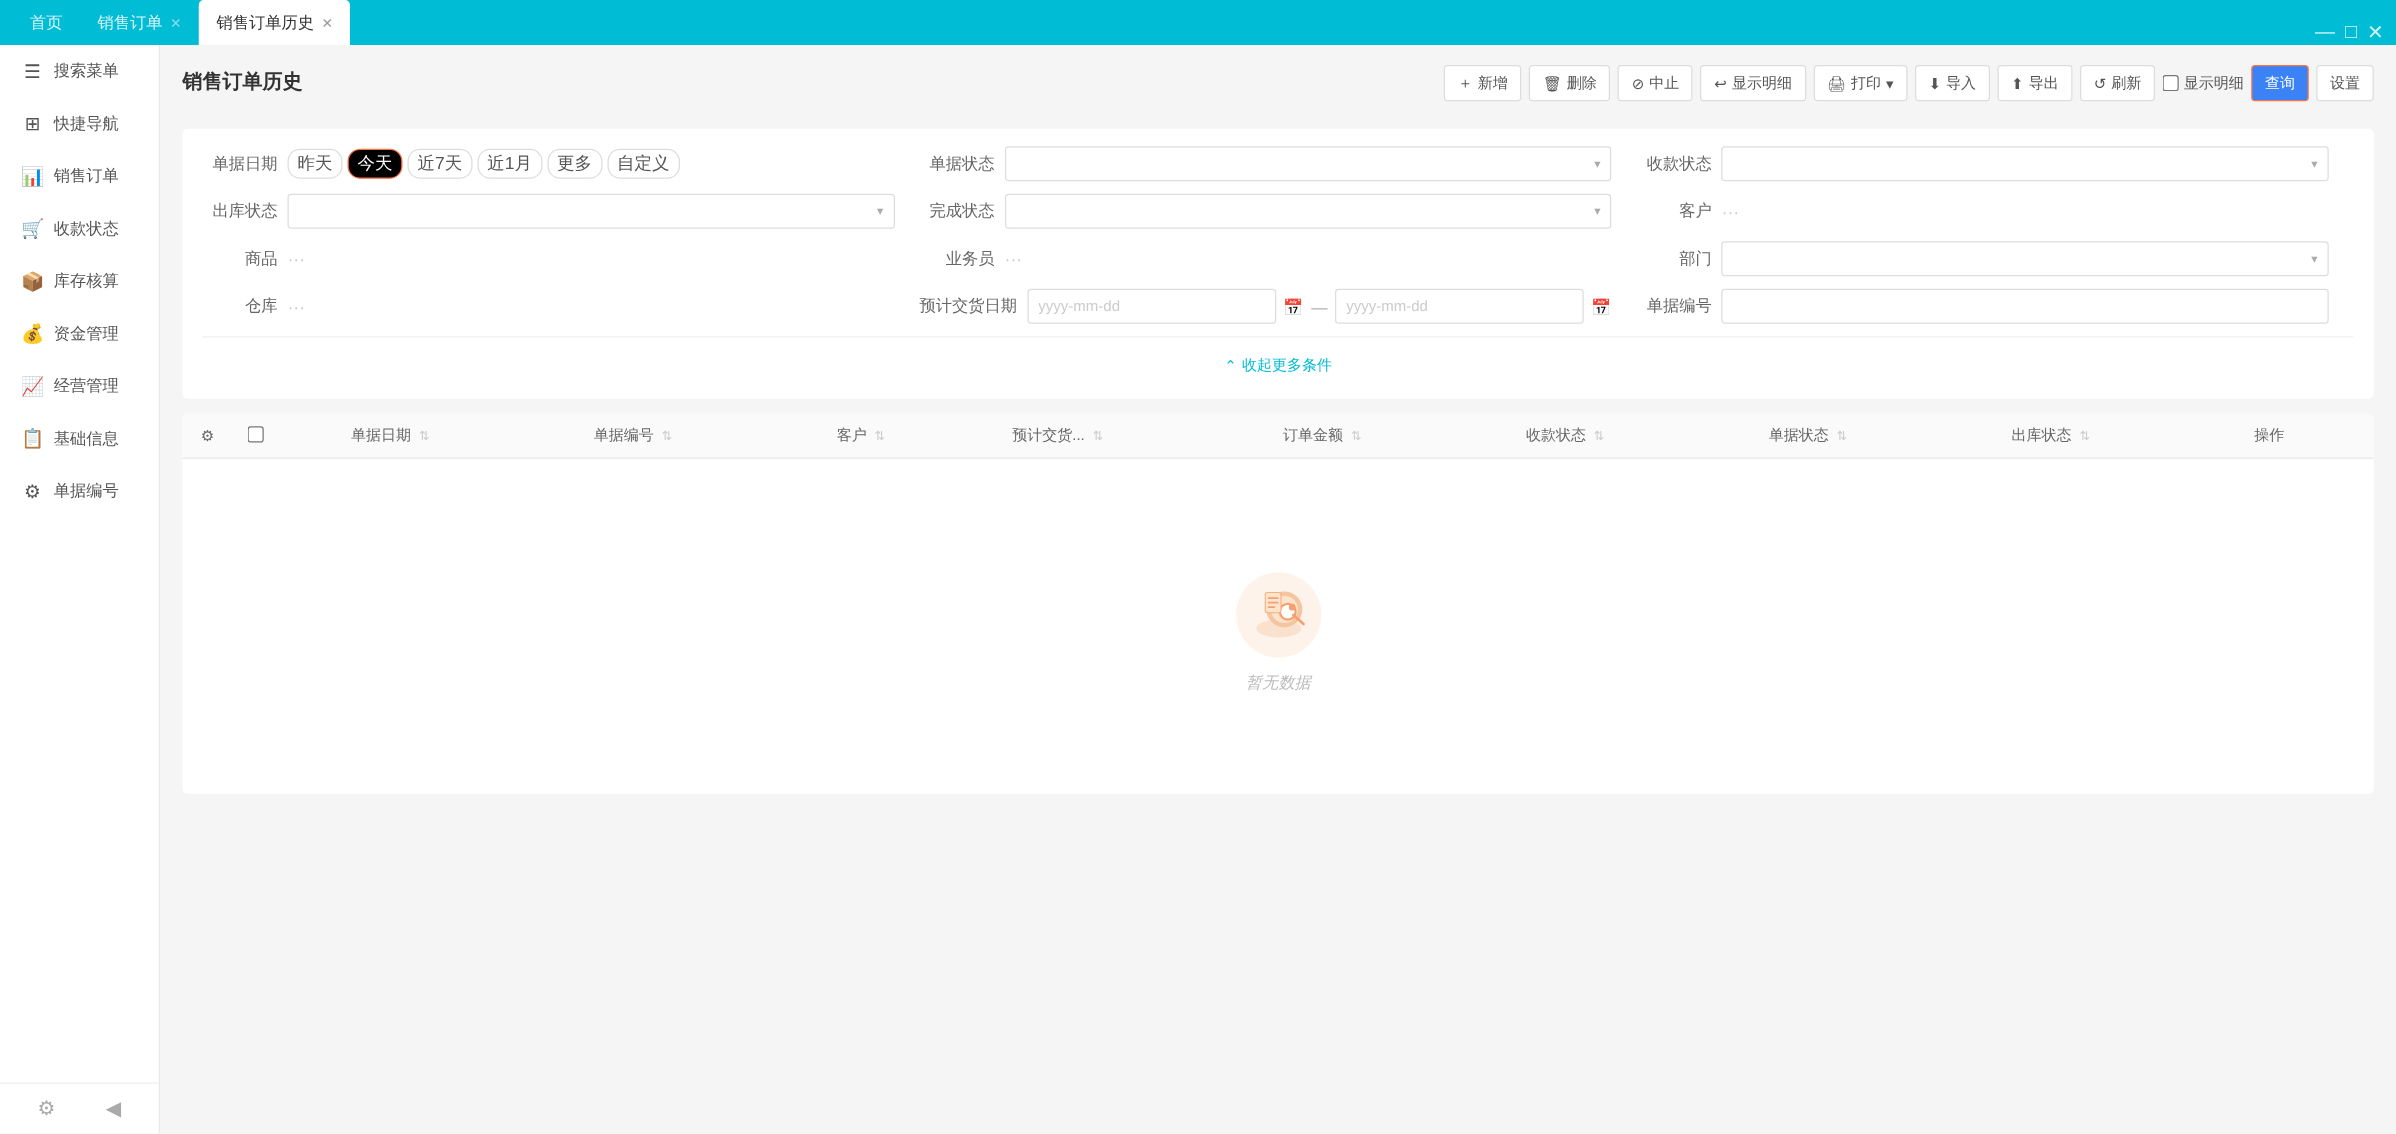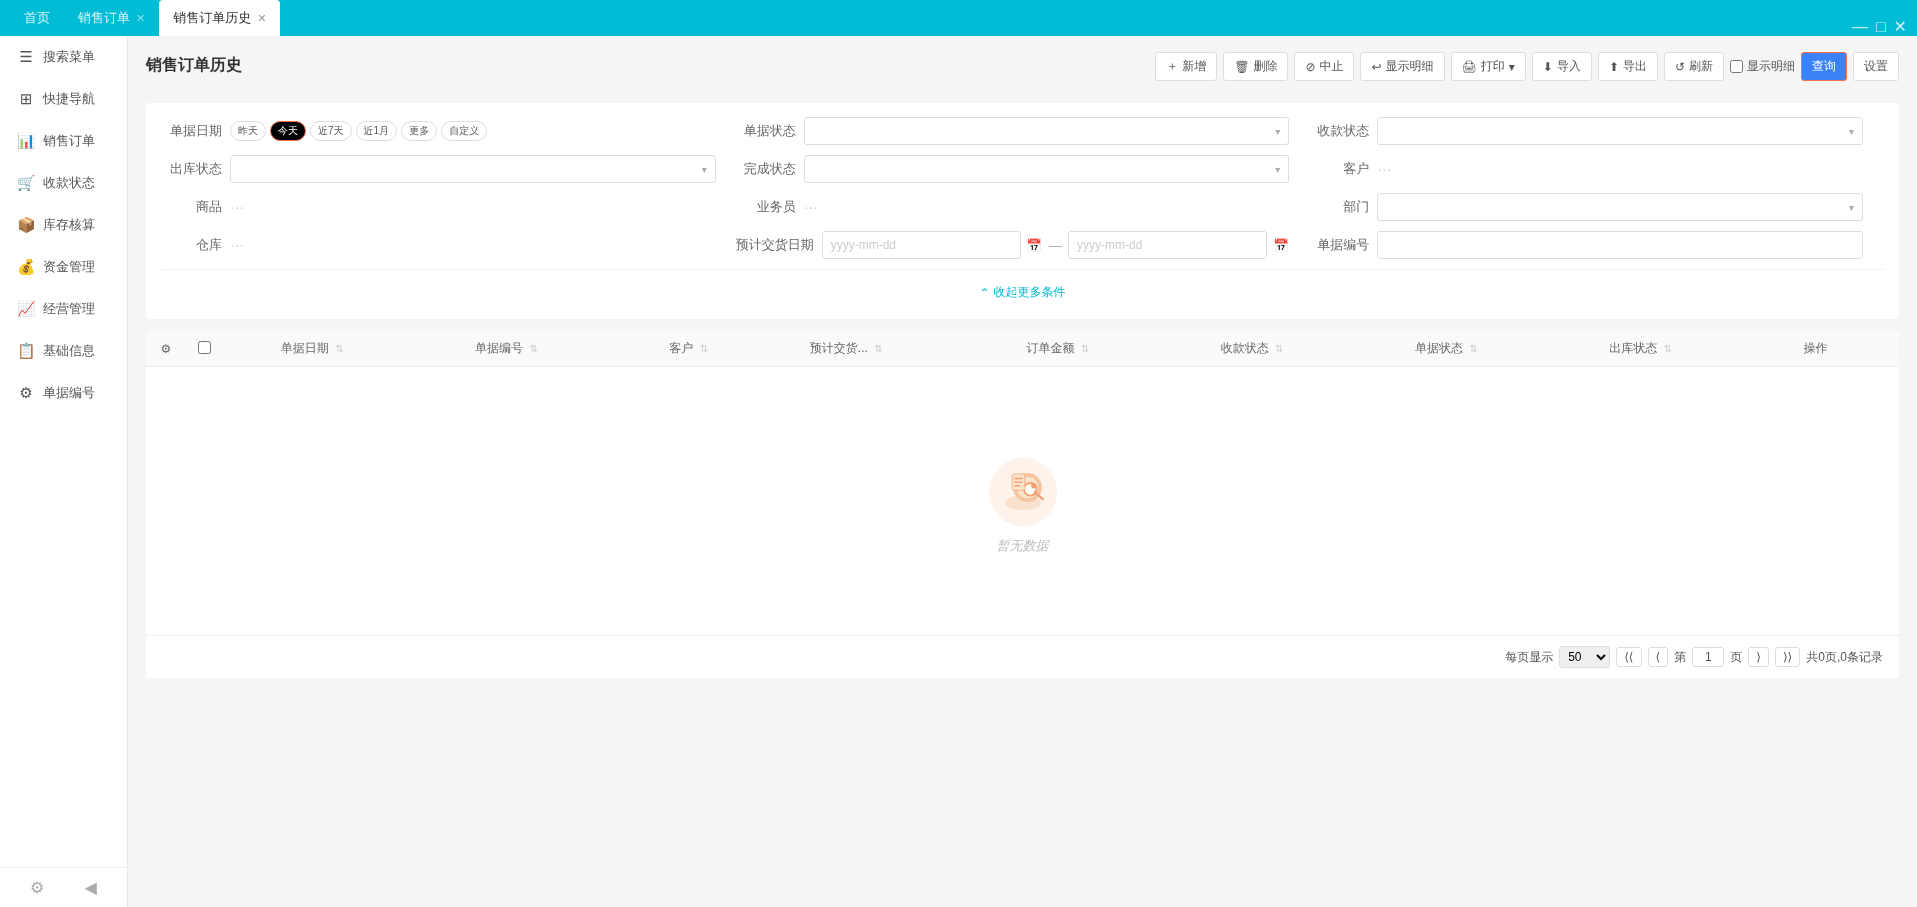--- a/index.html
+++ b/index.html
@@ -42,21 +42,21 @@
     .filter-row { display: flex; align-items: center; gap: 0; margin-bottom: 10px; flex-wrap: wrap; }
     .filter-item { display: flex; align-items: center; flex: 1; min-width: 280px; gap: 8px; padding-right: 20px; }
     .filter-label { color: #666; white-space: nowrap; min-width: 60px; text-align: right; font-size: 13px; }
     .filter-control { flex: 1; display: flex; align-items: center; gap: 4px; }
     .filter-select { flex: 1; border: 1px solid #ddd; border-radius: 3px; padding: 4px 8px; font-size: 12px; background: #fff; cursor: pointer; display: flex; align-items: center; justify-content: space-between; min-height: 28px; color: #999; }
     .filter-select .down-arrow { font-size: 10px; color: #aaa; }
     .filter-input { flex: 1; border: 1px solid #ddd; border-radius: 3px; padding: 4px 8px; font-size: 12px; min-height: 28px; outline: none; color: #6d28d9; }
     .filter-input::placeholder { color: #ccc; }
     .filter-dots { color: #ccc; cursor: pointer; font-size: 14px; }
     .date-range-pills { display: flex; align-items: center; gap: 4px; }
-    .date-pill { padding: 2px 7px; border-radius: 10px; font-size: 10px; cursor: pointer; border: 1px solid #ddd; background: #fff; color: #555; }
+    .date-pill { padding: 2px 7px; border-radius: 10px; font-size: 14px; cursor: pointer; border: 1px solid #ddd; background: #fff; color: #555; }
     .date-pill.active { background: #000000; color: #fff; border-color: #ff7043; }
     .date-range-display { font-size: 11px; color: #999; }
     .filter-divider { width: 100%; height: 1px; background: #f0f0f0; margin: 4px 0 10px; }
     .collapse-btn { display: flex; align-items: center; justify-content: center; gap: 4px; color: #00bcd4; font-size: 12px; cursor: pointer; padding: 4px; }
 
     
     .table-wrap { background: #fff; border-radius: 4px; overflow: auto; }
     .data-table { width: 100%; border-collapse: collapse; font-size: 12px; }
     .data-table th { background: #fafafa; border-bottom: 1px solid #e8e8e8; padding: 9px 12px; text-align: left; color: #666; white-space: nowrap; font-weight: normal; }
     .data-table th .sort-icon { font-size: 10px; color: #ccc; margin-left: 3px; }
@@ -371,31 +371,15 @@
                   </svg>
                 </div>
                 <span class="empty-text">暂无数据</span>
               </div>
             </td>
           </tr>
         </tbody>
       </table>
     </div>
 
-    <div class="pagination">
-      <span>每页显示</span>
-      <select>
-        <option>20</option>
-        <option selected="">50</option>
-        <option>100</option>
-      </select>
-      <button class="page-btn">⟨⟨</button>
-      <button class="page-btn">⟨</button>
-      <span>第</span>
-      <span class="page-num">1</span>
-      <span>页</span>
-      <button class="page-btn">⟩</button>
-      <button class="page-btn">⟩⟩</button>
-      <span>共0页,0条记录</span>
-    </div>
 
   </div>
 </div>
 
 </body></html>

